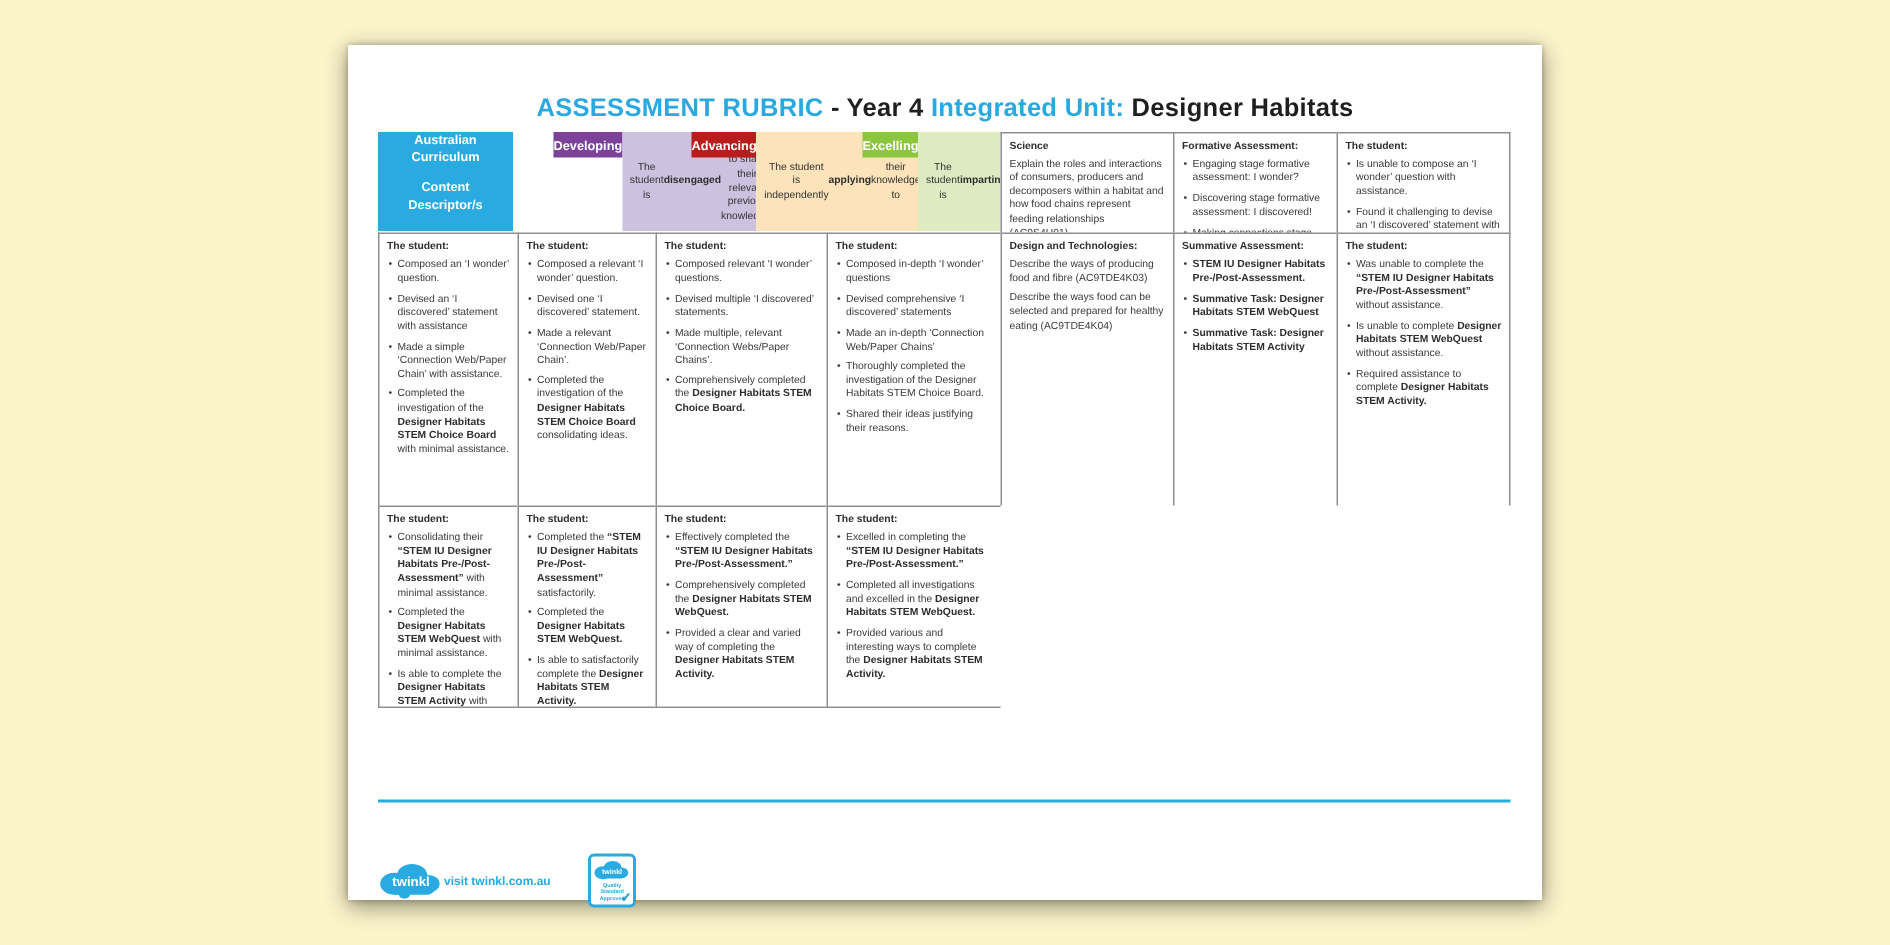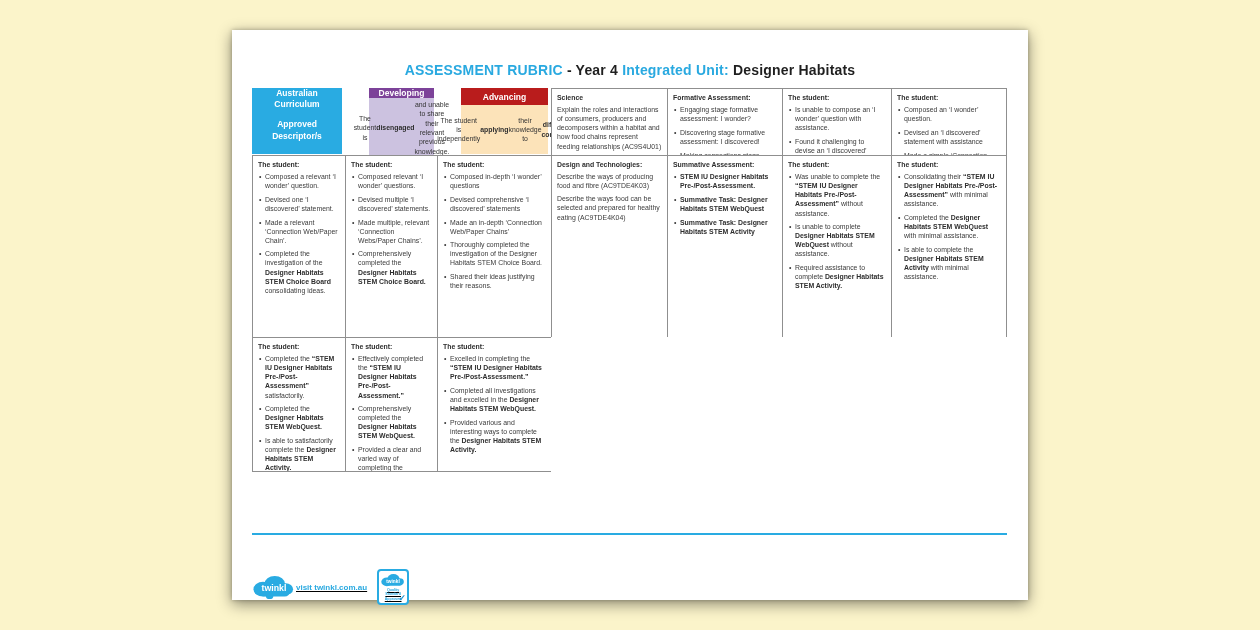--- a/index.html
+++ b/index.html
@@ -9,39 +9,39 @@
     font-family:"Liberation Sans", sans-serif;
     position:relative;overflow:hidden;
   }
   .page{
     position:absolute;left:232px;top:30px;width:796px;height:570px;
     background:#ffffff;
     box-shadow:0 4px 14px rgba(0,0,0,.45), 0 0 4px rgba(0,0,0,.25);
   }
   .title{
     position:absolute;top:32px;left:0;width:100%;
-    text-align:center;font-size:14px;font-weight:700;letter-spacing:.2px;
+    text-align:center;font-size:17px;font-weight:700;letter-spacing:.2px;
   }
   .t-blue{color:#29a9e0;}
   .t-dark{color:#1f1f1f;}
 
   #rubric-table{
     position:absolute;left:20px;top:58px;
     display:grid;
     grid-template-columns:93px 92px 114px 116px 115px 109px 116px;
     grid-template-rows:67px 182px 135px;
   }
   .hcell{margin:0 3px 1px 0;}
   .hcell:nth-child(7){margin-right:0;}
   .hcell.blue{
     background:#29abe2;color:#fff;font-weight:700;font-size:8.5px;line-height:1.32;
     display:flex;flex-direction:column;justify-content:flex-start;align-items:center;
     text-align:center;gap:9px;padding:0 6px;box-sizing:border-box;
   }
-  .hcell.level{display:flex;flex-direction:column;padding-left:24px;}
+  .hcell.level{display:flex;padding-left:24px;}
   .lvl-name{
     height:17px;display:flex;align-items:center;justify-content:center;
     color:#fff;font-weight:700;font-size:8.5px;
   }
   .lvl-desc{
     flex:1;display:flex;align-items:center;justify-content:center;
     text-align:center;font-size:6.9px;line-height:1.35;color:#333;
     padding:2px 5px;box-sizing:border-box;
   }
   .cell{
@@ -59,21 +59,21 @@
   .bullet::before{content:"\2022";position:absolute;left:1px;top:0;}
 
   .footer-rule{
     position:absolute;left:20px;top:503px;width:755px;height:2px;background:#29abe2;
   }
   .footer{
     position:absolute;left:20px;top:536px;width:755px;height:42px;
     display:flex;justify-content:flex-start;align-items:center;
   }
   .logo{width:44px;height:30px;}
-  .footer-right{display:flex;align-items:center;gap:10px;text-decoration:underline;}
+  .footer-right{display:flex;align-items:center;gap:25px;}
   .visit{color:#29a9e0;font-weight:700;font-size:8px;}
   .badge{
     position:relative;width:32px;height:36px;background:#fff;
     border:2px solid #29abe2;border-radius:4px;
     display:flex;flex-direction:column;align-items:center;justify-content:flex-start;
     padding-top:2px;box-sizing:border-box;
   }
   .badge svg{width:26px;height:15px;}
   .badge-line{font-size:3.6px;color:#29a9e0;font-weight:700;line-height:1.25;text-align:center;}
   .badge-check{
@@ -83,29 +83,33 @@
 </head>
 <body>
 
 <div class="page">
 
   <div class="title"><span class="t-blue">ASSESSMENT RUBRIC</span><span class="t-dark"> - Year 4 </span><span class="t-blue">Integrated Unit:</span><span class="t-dark"> Designer Habitats</span></div>
 
   <div id="rubric-table">
       <div class="hcell blue">
         <div class="hline">Australian Curriculum</div>
-        <div class="hline">Approved Descriptor/s</div>
+        <div class="hline">Content Descriptor/s</div>
       </div>
       <div class="hcell level">
         <div class="lvl-name" style="background: rgb(124, 66, 153);">Developing</div>
         <div class="lvl-desc" style="background: rgb(204, 194, 224);">The student is <b>disengaged</b> and unable to share their relevant previous knowledge.</div>
       </div>
       <div class="hcell level">
         <div class="lvl-name" style="background: #b91c1c;">Advancing</div>
         <div class="lvl-desc" style="background: rgb(252, 227, 185);">The student is independently <b>applying</b> their knowledge to <b>different contexts.</b></div>
+      </div>
+      <div class="hcell level">
+        <div class="lvl-name" style="background: rgb(140, 198, 62);">Excelling</div>
+        <div class="lvl-desc" style="background: rgb(221, 235, 195);">The student is <b>imparting</b> their knowledge to inform others and further explore concepts.</div>
       </div>
       <div class="cell">
         <div class="cell-heading">Science</div>
         <div class="para">Explain the roles and interactions of consumers, producers and decomposers within a habitat and how food chains represent feeding relationships (AC9S4U01)</div>
       </div>
       <div class="cell">
         <div class="cell-heading">Formative Assessment:</div>
         <div class="bullet">Engaging stage formative assessment: I wonder?</div>
         <div class="bullet">Discovering stage formative assessment: I discovered!</div>
         <div class="bullet">Making connections stage Formative assessment: Connections Webs/Paper Chains</div>

